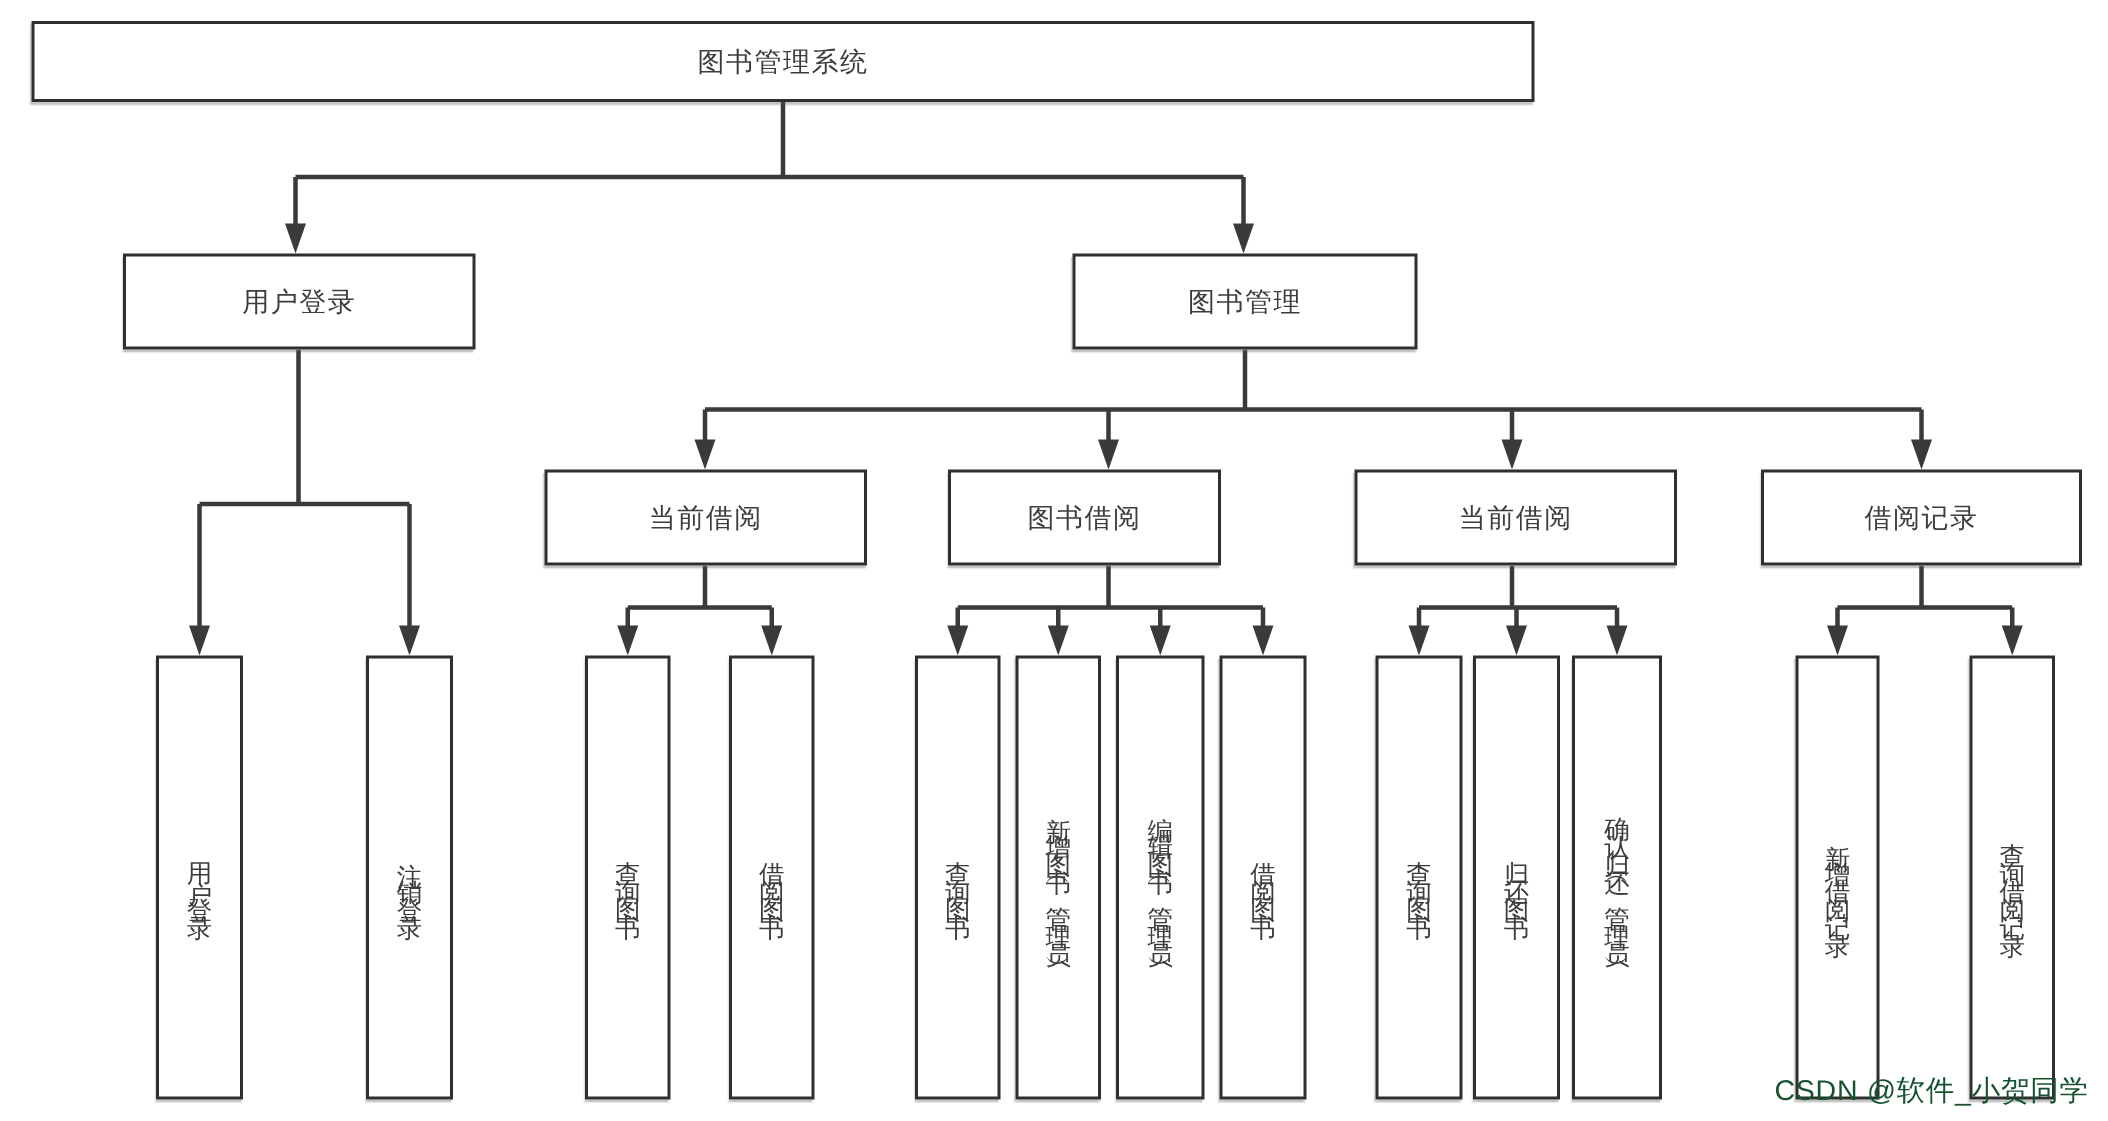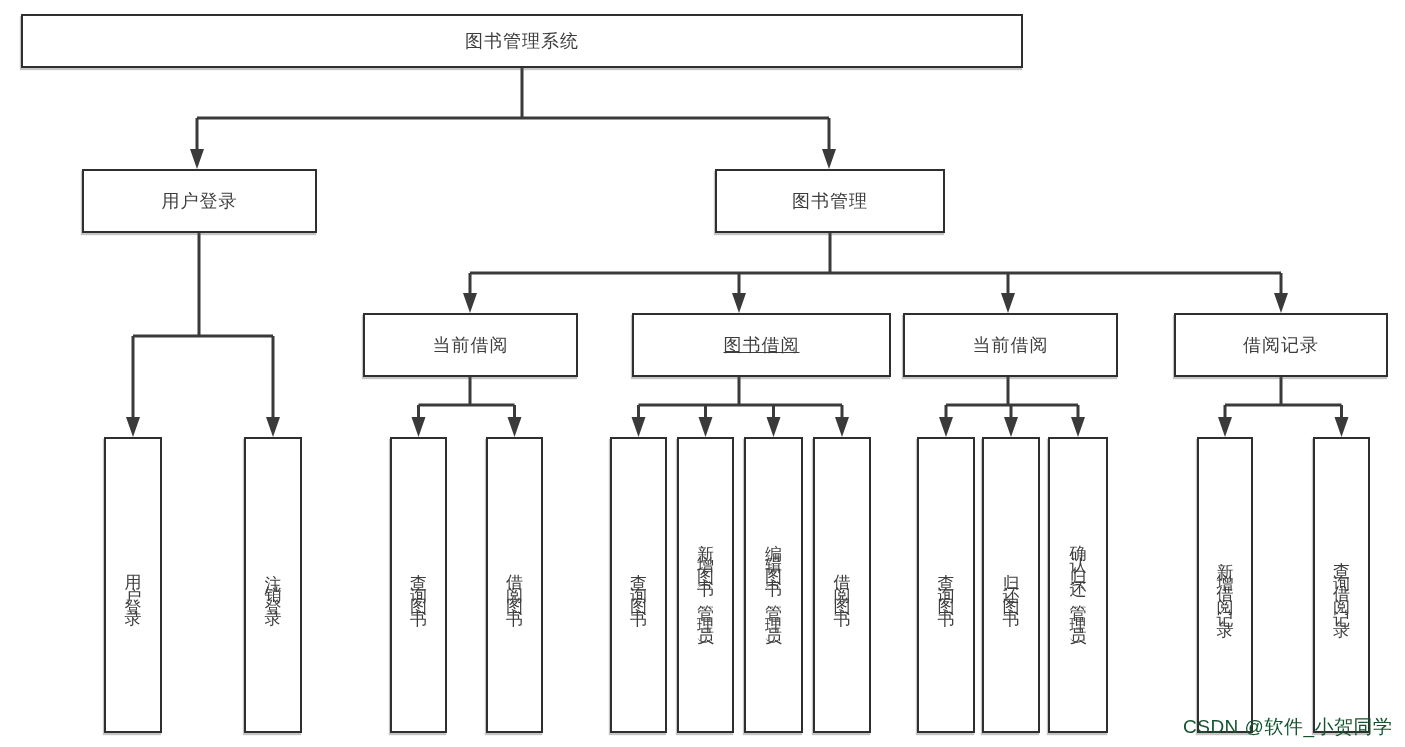--- a/index.html
+++ b/index.html
@@ -107,21 +107,21 @@
       <polygon points="1334.5,417 1348.5,417 1341.5,437"></polygon>
     </g>
   </svg>
 
   <div class="box h" style="left:21px;top:14px;width:1002px;height:54px;">图书管理系统</div>
 
   <div class="box h" style="left:82px;top:169px;width:235px;height:64px;">用户登录</div>
   <div class="box h" style="left:715px;top:169px;width:230px;height:64px;">图书管理</div>
 
   <div class="box h" style="left:363px;top:313px;width:215px;height:64px;">当前借阅</div>
-  <div class="box h" style="left:632px;top:313px;width:259px;height:64px;text-decoration:underline;">图书借阅</div>
+  <div class="box h" style="left:632px;top:313px;width:182px;height:64px;">图书借阅</div>
   <div class="box h" style="left:1174px;top:313px;width:214px;height:64px;">借阅记录</div>
   <div class="box h" style="left:903px;top:313px;width:215px;height:64px;">当前借阅</div>
 
   <div class="box v" style="left:104px;top:437px;width:58px;height:296px;">用户登录</div>
   <div class="box v" style="left:244px;top:437px;width:58px;height:296px;">注销登录</div>
 
   <div class="box v" style="left:390px;top:437px;width:57px;height:296px;">查询图书</div>
   <div class="box v" style="left:486px;top:437px;width:57px;height:296px;">借阅图书</div>
 
   <div class="box v" style="left:610px;top:437px;width:57px;height:296px;">查询图书</div>

